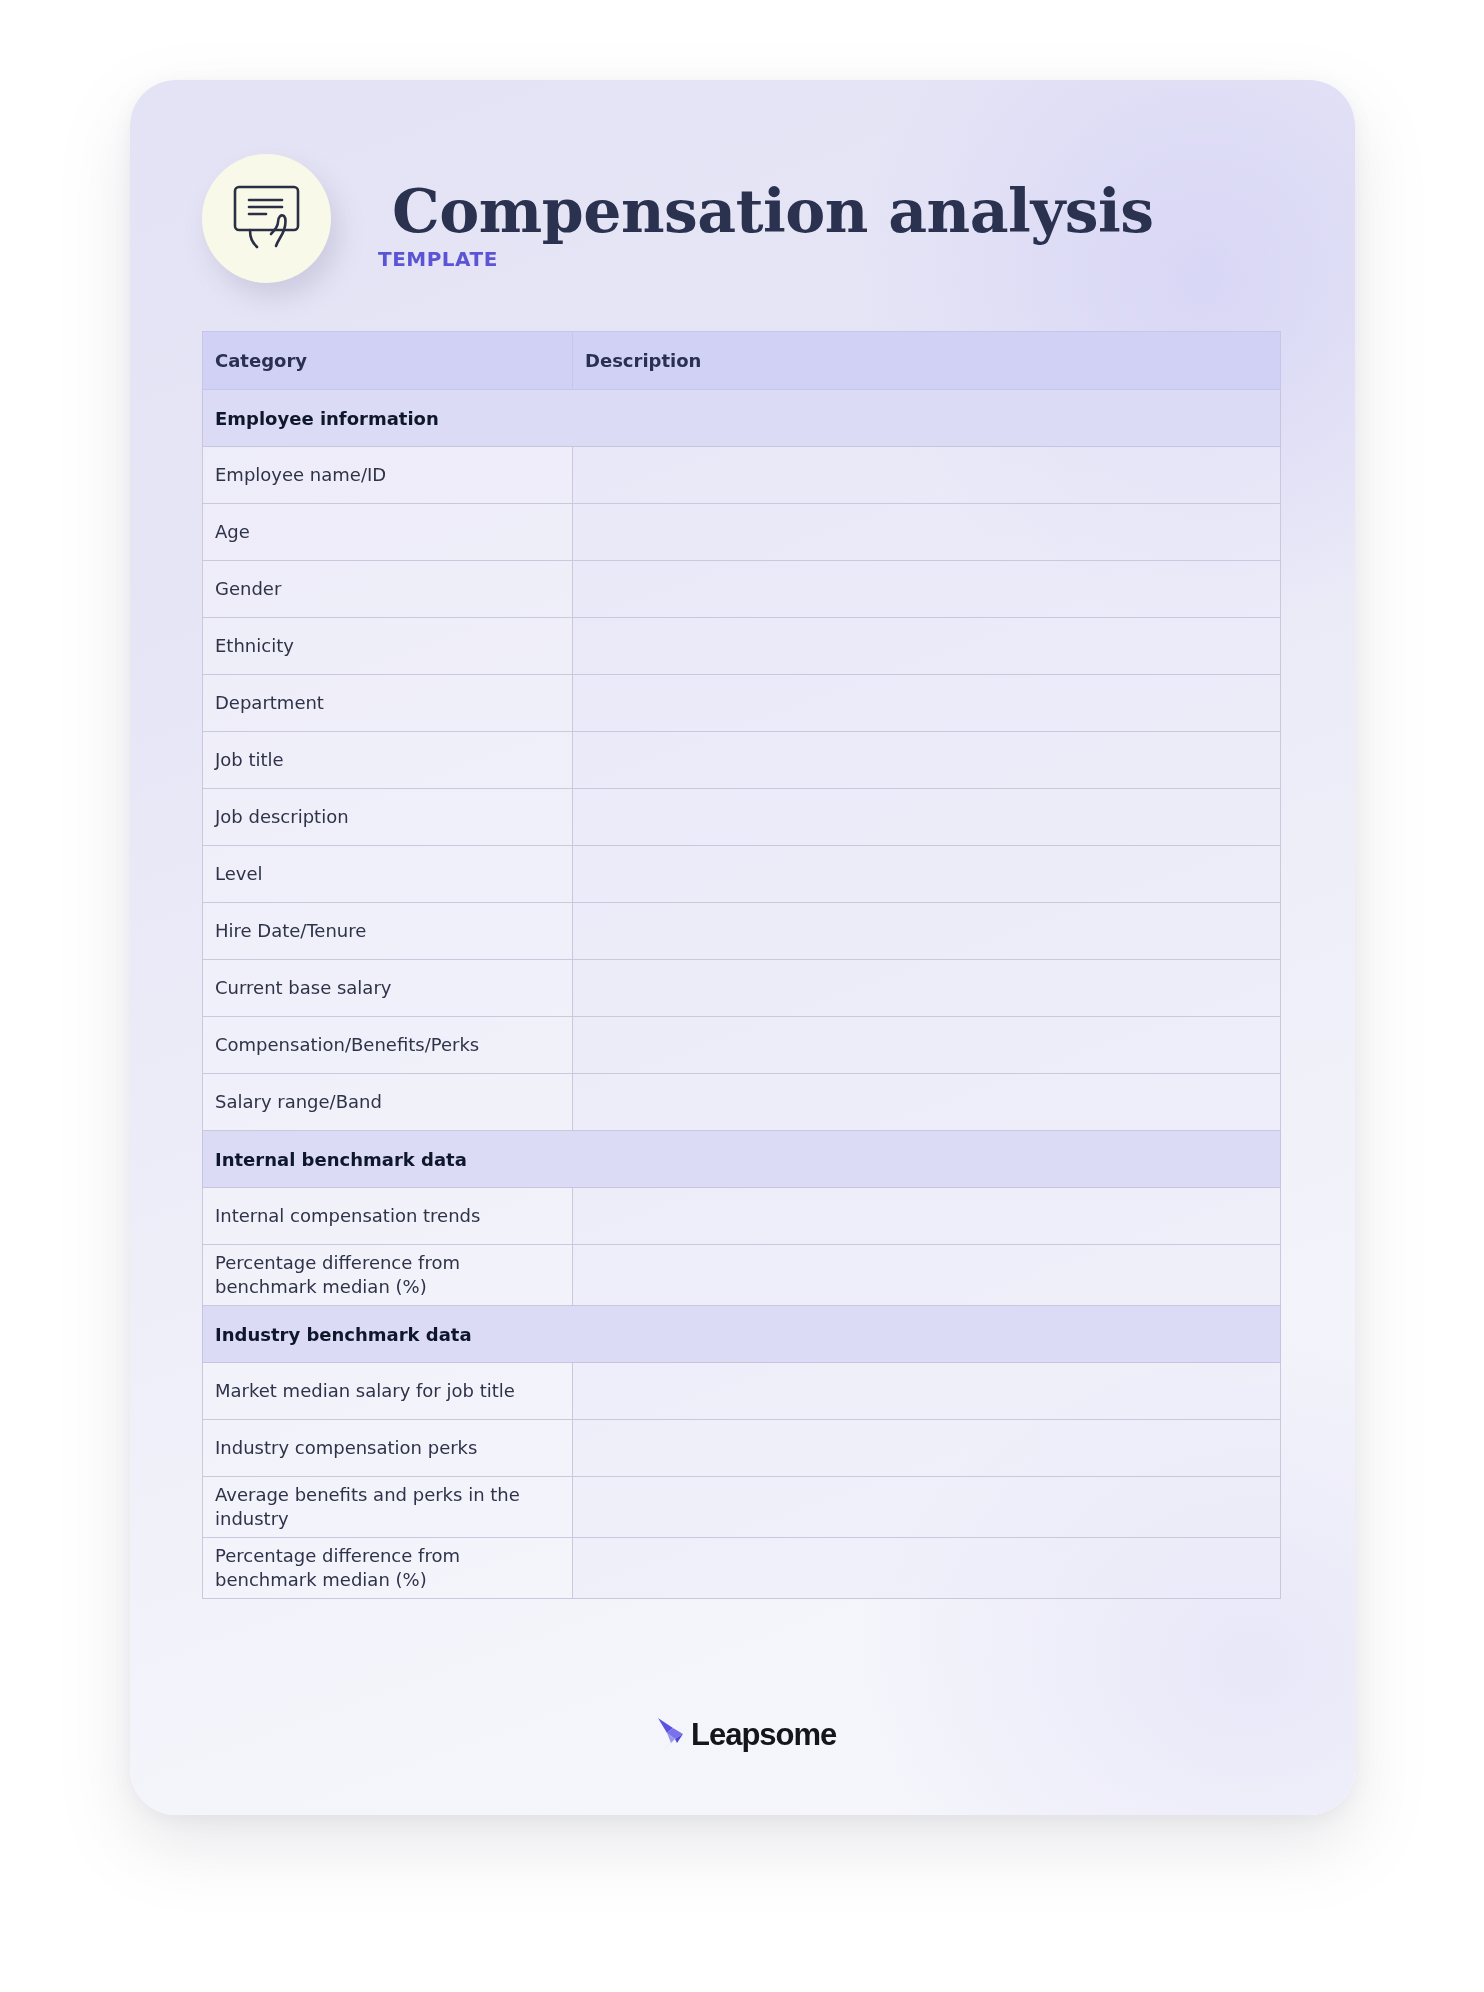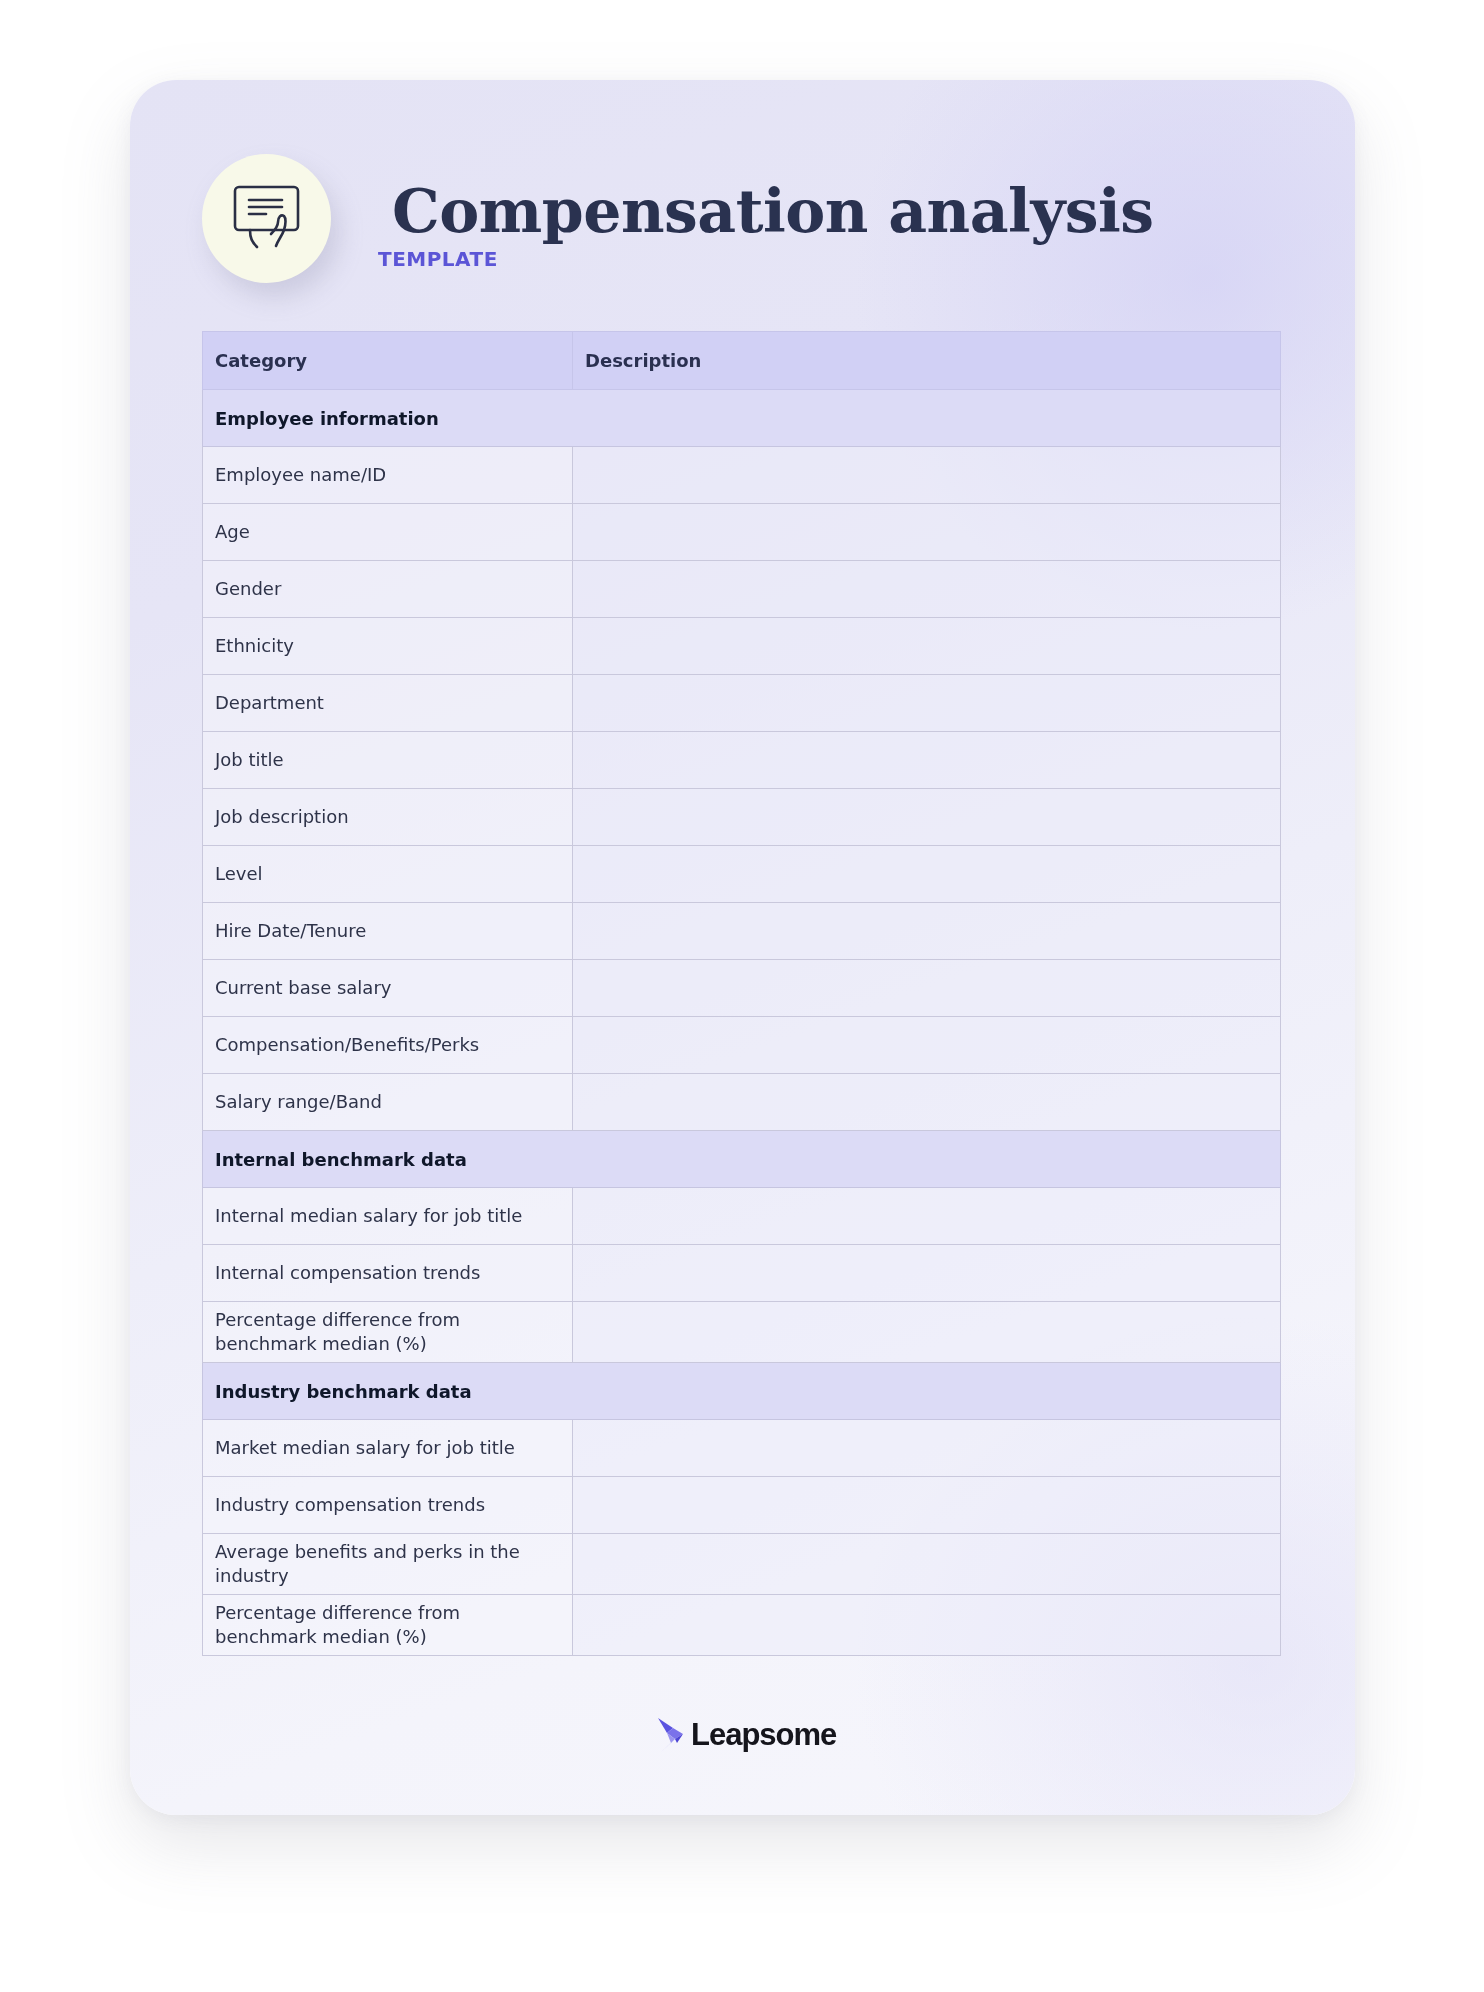--- a/index.html
+++ b/index.html
@@ -232,41 +232,37 @@
         </tr>
         <tr class="item">
           <td>Salary range/Band</td>
           <td class="desc"></td>
         </tr>
 
         <tr class="section">
           <td colspan="2">Internal benchmark data</td>
         </tr>
         <tr class="item">
-          <td>Internal median salary for job title</td>
-          <td class="desc"></td>
-        </tr>
-        <tr class="item">
           <td>Internal compensation trends</td>
           <td class="desc"></td>
         </tr>
         <tr class="item tall">
           <td>Percentage difference from benchmark median (%)</td>
           <td class="desc"></td>
         </tr>
 
         <tr class="section">
           <td colspan="2">Industry benchmark data</td>
         </tr>
         <tr class="item">
           <td>Market median salary for job title</td>
           <td class="desc"></td>
         </tr>
         <tr class="item">
-          <td>Industry compensation trends</td>
+          <td>Industry compensation perks</td>
           <td class="desc"></td>
         </tr>
         <tr class="item tall">
           <td>Average benefits and perks in the industry</td>
           <td class="desc"></td>
         </tr>
         <tr class="item tall">
           <td>Percentage difference from benchmark median (%)</td>
           <td class="desc"></td>
         </tr>

